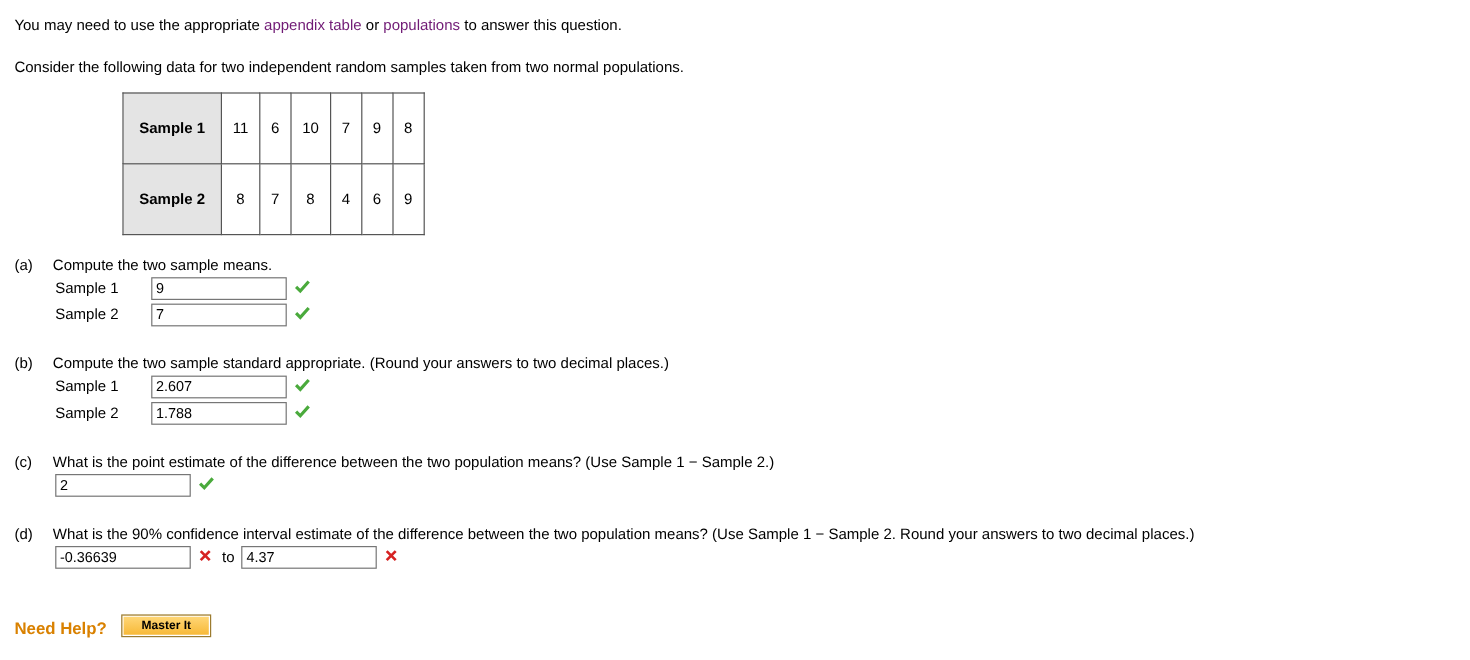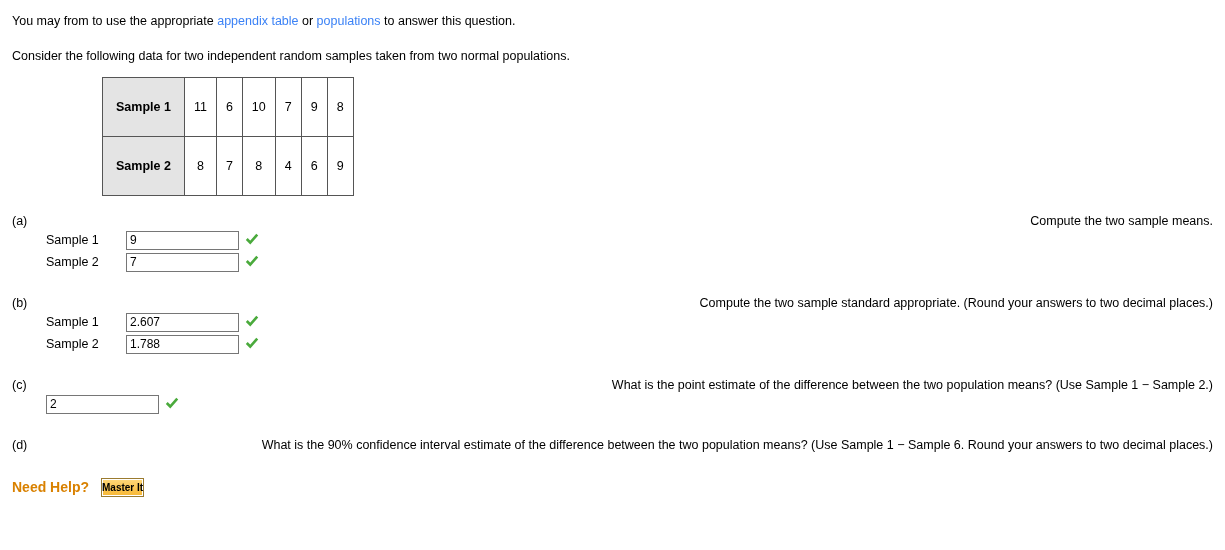--- a/index.html
+++ b/index.html
@@ -8,21 +8,21 @@
       color: #000;
       margin: 0;
       padding: 8px 12px;
       background: #fff;
     }
     .intro {
       margin: 4px 0 12px 0;
       line-height: 1.5;
     }
     .intro a {
-      color: #3b82f6;
+      color: #701a75;
       text-decoration: none;
     }
     .desc {
       margin: 18px 0 14px 0;
     }
     .data-table {
       border-collapse: collapse;
       margin: 0 0 18px 90px;
     }
     .data-table td, .data-table th {
@@ -44,21 +44,20 @@
       display: flex;
       align-items: flex-start;
       margin-bottom: 2px;
     }
     .part-letter {
       width: 32px;
       padding-left: 0;
     }
     .part-text {
       flex: 1;
-      text-align: right;
     }
     .answer-line {
       display: flex;
       align-items: center;
       margin: 3px 0 3px 34px;
     }
     .answer-label {
       width: 80px;
     }
     .text-input {
@@ -78,48 +77,49 @@
       color: #d62222;
       margin-left: 6px;
       font-weight: bold;
     }
     .to-label {
       margin: 0 6px 0 8px;
     }
     .need-help {
       margin-top: 26px;
       display: flex;
-      align-items: center;
+      align-items: flex-end;
     }
     .need-help-text {
       color: #d98100;
       font-weight: bold;
       font-size: 14px;
       margin-right: 12px;
     }
     .master-btn {
       background: linear-gradient(#ffd87a, #f7b733);
       border: 1px solid #9b7b2f;
       font-size: 10px;
       font-weight: bold;
-      padding: 3px 0;
+      padding: 3px 16px;
       cursor: pointer;
       box-shadow: 0 0 0 1px #fff inset;
+      margin-top: 12px;
     }
     .inline-input-group {
       display: flex;
       align-items: center;
       margin: 3px 0 3px 34px;
     }
   </style>
 </head>
 <body>
 
 <div class="intro">
-  <span>You may from to use the appropriate </span><a href="#">appendix table</a><span> or </span><a href="#">populations</a><span> to answer this question.</span>
+  <span>You may need to use the appropriate </span><a href="#">appendix table</a><span> or </span><a href="#">populations</a><span> to answer this question.</span>
 </div>
 
 <div class="desc">Consider the following data for two independent random samples taken from two normal populations.</div>
 
 <table class="data-table">
   <tbody>
       <tr>
     <td class="label-cell">Sample 1</td>
     <td>11</td>
     <td>6</td>
@@ -191,20 +191,31 @@
     <input type="text" class="text-input" value="2" style="">
     <span class="icon-check"><svg width="14" height="14" viewBox="0 0 16 16">
           <path fill="none" stroke="#4aaa3c" stroke-width="3" d="M2 8 L6 12 L14 3"></path>
         </svg></span>
   </div>
 </div>
 
 <div class="part" style="margin-top:24px;">
   <div class="part-row">
     <div class="part-letter">(d)</div>
-    <div class="part-text">What is the 90% confidence interval estimate of the difference between the two population means? (Use Sample 1 − Sample 6. Round your answers to two decimal places.)</div>
+    <div class="part-text">What is the 90% confidence interval estimate of the difference between the two population means? (Use Sample 1 − Sample 2. Round your answers to two decimal places.)</div>
+  </div>
+  <div class="inline-input-group">
+    <input type="text" class="text-input" value="-0.36639" style="">
+    <span class="icon-cross"><svg width="12" height="12" viewBox="0 0 16 16">
+          <path fill="none" stroke="#d62222" stroke-width="3" d="M3 3 L13 13 M13 3 L3 13"></path>
+        </svg></span>
+    <span class="to-label">to</span>
+    <input type="text" class="text-input" value="4.37" style="">
+    <span class="icon-cross"><svg width="12" height="12" viewBox="0 0 16 16">
+          <path fill="none" stroke="#d62222" stroke-width="3" d="M3 3 L13 13 M13 3 L3 13"></path>
+        </svg></span>
   </div>
 </div>
 
 <div class="need-help">
   <span class="need-help-text">Need Help?</span>
   <button class="master-btn">Master It</button>
 </div>
 
 </body></html>

